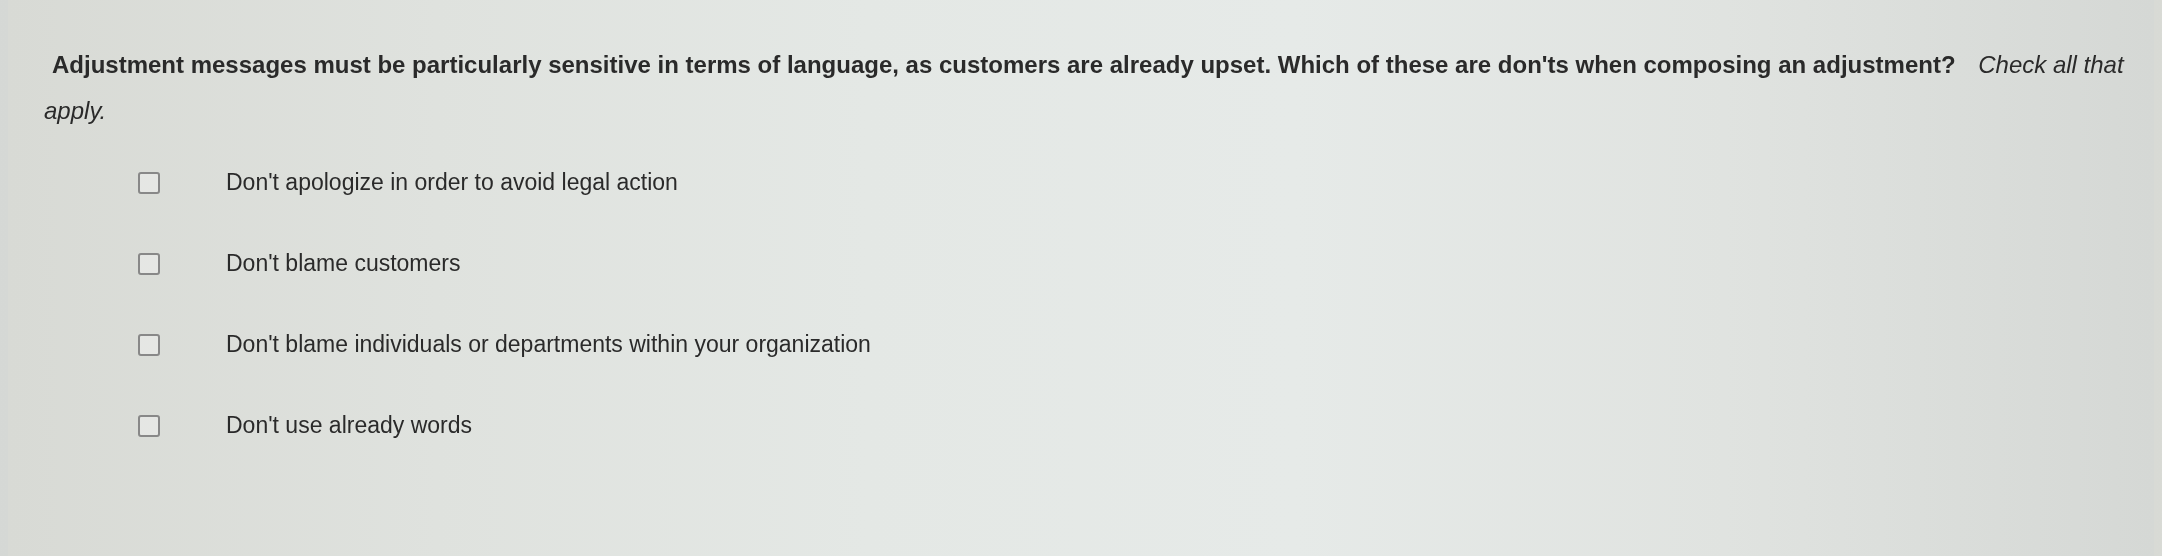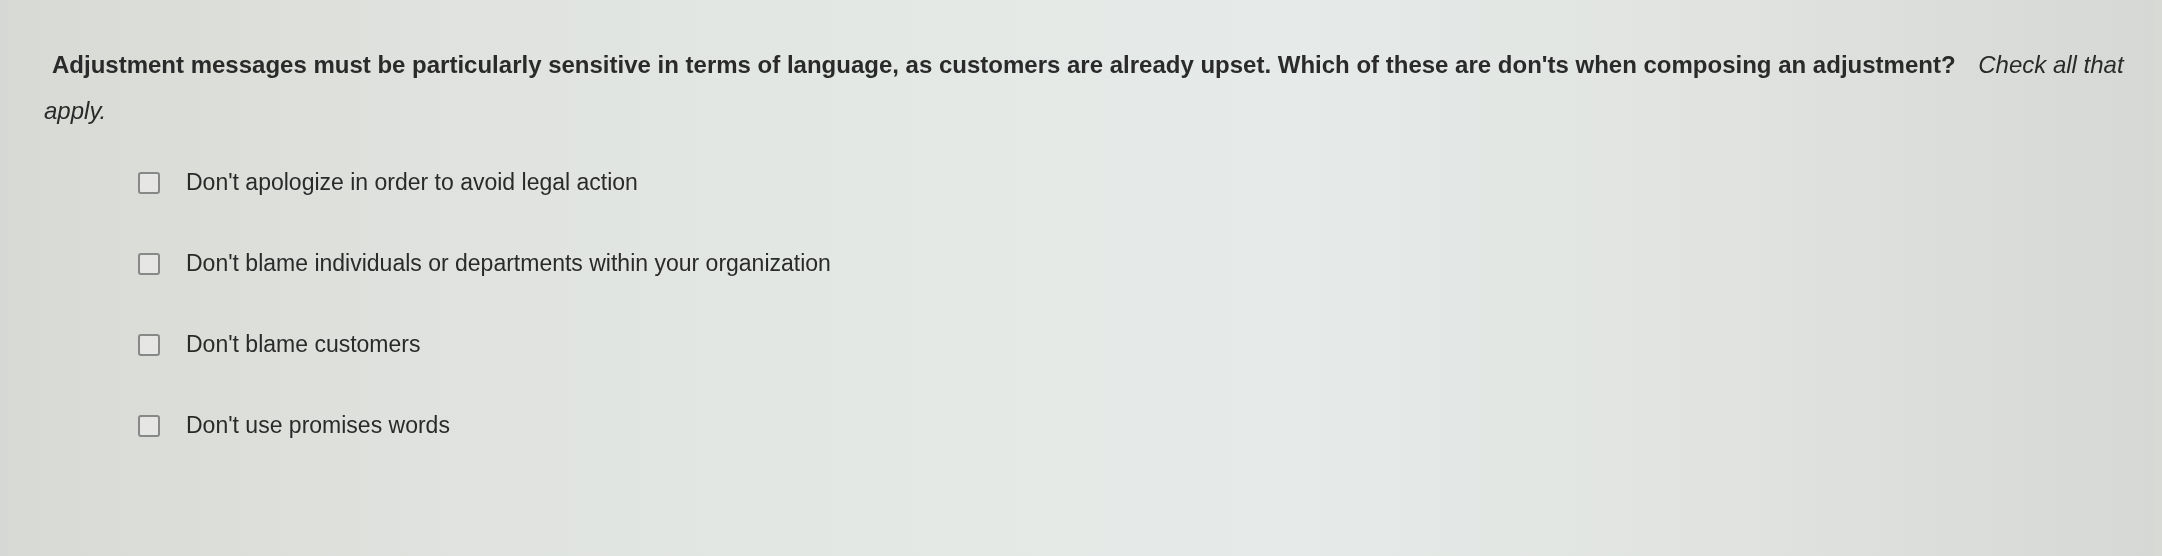--- a/index.html
+++ b/index.html
@@ -25,20 +25,21 @@
       font-style: italic;
       font-weight: normal;
     }
     .options {
       padding-left: 78px;
     }
     .option-row {
       display: flex;
       align-items: center;
       margin-bottom: 38px;
+      gap: 40px;
     }
     .checkbox {
       width: 22px;
       height: 22px;
       border: 2px solid #888;
       border-radius: 3px;
       background: rgba(255,255,255,0.3);
       margin-right: 18px;
       flex-shrink: 0;
       cursor: pointer;
@@ -56,23 +57,23 @@
   <span>Adjustment messages must be particularly sensitive in terms of language, as customers are already upset. Which of these are don'ts when composing an adjustment? </span><span class="instruction">Check all that apply.</span>
 </div>
 
 <div class="options">
   <div class="option-row">
     <div class="checkbox"></div>
     <span class="option-label">Don't apologize in order to avoid legal action</span>
   </div>
   <div class="option-row">
     <div class="checkbox"></div>
+    <span class="option-label">Don't blame customers</span>
+  </div>
+  <div class="option-row">
+    <div class="checkbox"></div>
     <span class="option-label">Don't blame individuals or departments within your organization</span>
   </div>
   <div class="option-row">
     <div class="checkbox"></div>
-    <span class="option-label">Don't blame customers</span>
-  </div>
-  <div class="option-row">
-    <div class="checkbox"></div>
-    <span class="option-label">Don't use promises words</span>
+    <span class="option-label">Don't use already words</span>
   </div>
 </div>
 
 </body></html>

